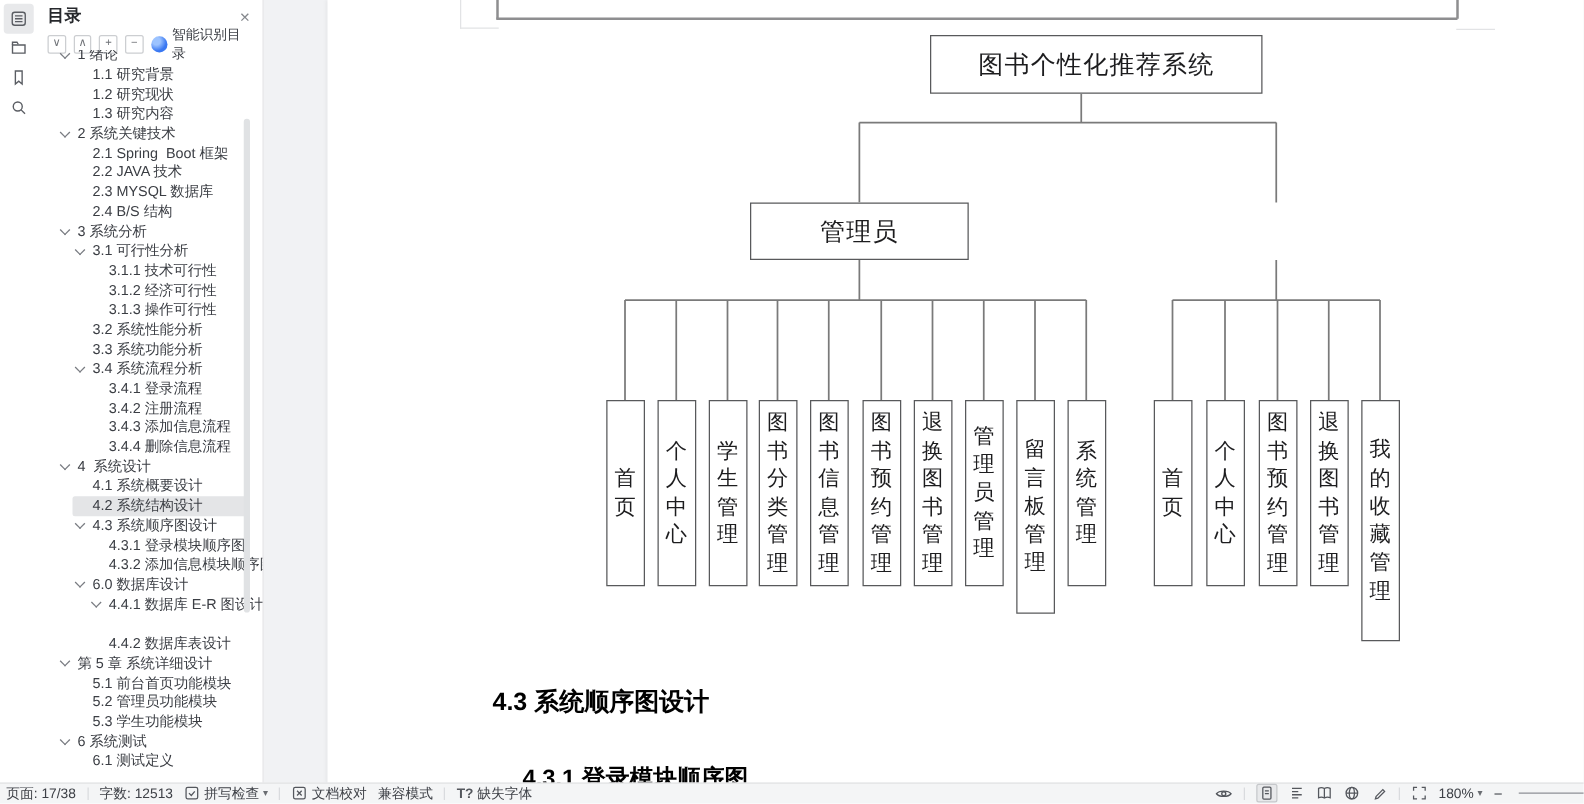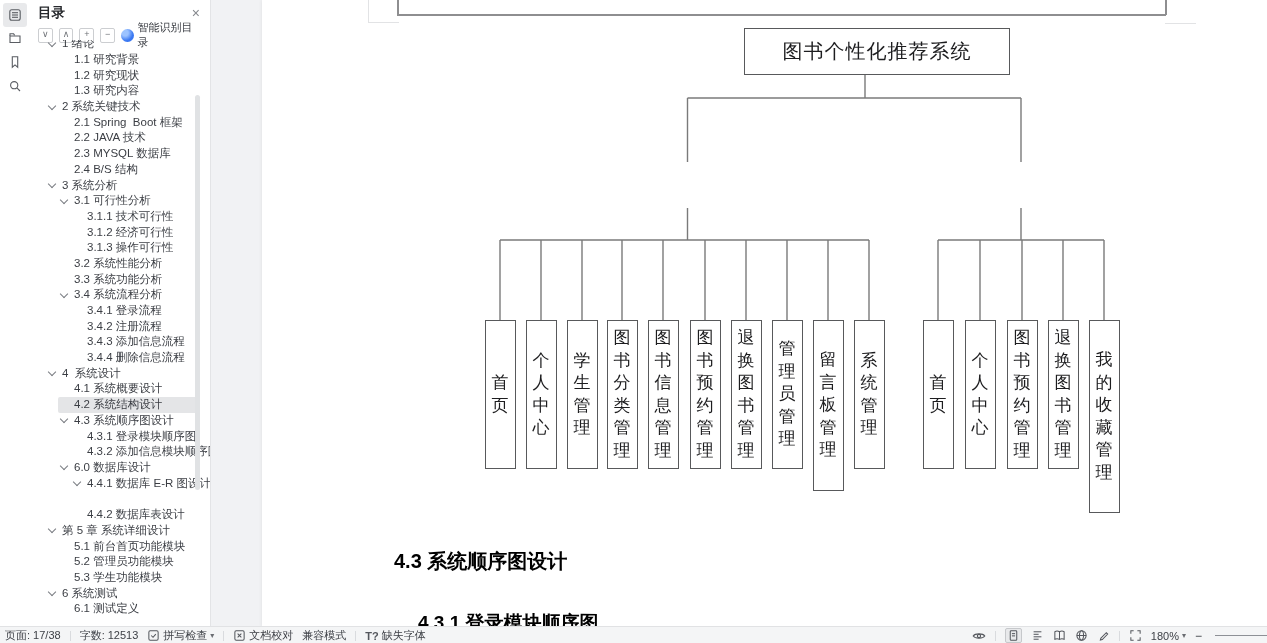--- a/index.html
+++ b/index.html
@@ -45,21 +45,21 @@
   #diagram-lines line{stroke:#7a7a7a;stroke-width:1.4;}
   .dbox{position:absolute;box-sizing:border-box;border:1.5px solid #58595b;background:#fff;display:flex;align-items:center;justify-content:center;color:#1d1d1f;font-family:"Liberation Serif","DejaVu Serif",serif;}
   .dbox.root{font-size:20px;letter-spacing:1px;}
   .dbox.l2{font-size:20px;letter-spacing:1px;}
   .dbox.child{font-size:17px;line-height:22.5px;padding:2px 4px;text-align:center;word-break:break-all;}
   .fig-caption{position:absolute;font-family:"Liberation Serif","DejaVu Serif",serif;font-size:17px;color:#1f1f1f;transform:translateX(-50%);white-space:nowrap;}
   .sec-head{position:absolute;font-weight:bold;font-size:20px;color:#000;white-space:nowrap;}
   .subsec-head{position:absolute;font-weight:bold;font-size:19px;color:#000;white-space:nowrap;}
 
   
-  .statusbar{position:absolute;left:0;right:0;bottom:0;height:16px;background:#f4f5f6;border-top:1px solid #e1e2e4;display:flex;align-items:flex-end;font-size:11px;color:#3e4147;z-index:10;}
+  .statusbar{position:absolute;left:0;right:0;bottom:0;height:16px;background:#f4f5f6;border-top:1px solid #e1e2e4;display:flex;align-items:flex-start;font-size:11px;color:#3e4147;z-index:10;}
   .sb-left{display:flex;align-items:center;gap:9px;padding-left:5px;}
   .sb-right{margin-left:auto;display:flex;align-items:center;gap:9px;padding-right:0;}
   .sb-div{width:1px;height:10px;background:#d9dbde;}
   .sb-item{display:flex;align-items:center;gap:3px;white-space:nowrap;}
   .sb-item svg,.sb-icon svg{stroke:#54575d;fill:none;stroke-width:1.1;display:block;}
   .sb-caret{font-size:8px;color:#6a6d72;}
   .sb-icon{display:flex;align-items:center;justify-content:center;}
   .sb-icon.sel{background:#e8e9eb;border:1px solid #c6c8cb;border-radius:2px;padding:0 1px;}
   .tq{font-size:11px;font-weight:bold;color:#54575d;}
   .zoom-track{width:52px;height:1.5px;background:#8d9096;margin-left:4px;}
@@ -290,20 +290,21 @@
           <line x1="659" y1="240" x2="659" y2="320"></line>
           <line x1="811" y1="98" x2="811" y2="162"></line>
           <line x1="811" y1="208" x2="811" y2="240"></line>
           <line x1="728" y1="240" x2="894" y2="240"></line>
           <line x1="728" y1="240" x2="728" y2="320"></line>
           <line x1="770" y1="240" x2="770" y2="320"></line>
           <line x1="812" y1="240" x2="812" y2="320"></line>
           <line x1="853" y1="240" x2="853" y2="320"></line>
           <line x1="894" y1="240" x2="894" y2="320"></line>
         </svg>
+    <div class="dbox l2" style="left: 390px; top: 162px; width: 175px; height: 46px;">管理员</div>
         <div class="dbox child" style="left: 274.5px; top: 320px; width: 31px; height: 149px;">首页</div>
         <div class="dbox child" style="left: 315.5px; top: 320px; width: 31px; height: 149px;">个人中心</div>
         <div class="dbox child" style="left: 356.5px; top: 320px; width: 31px; height: 149px;">学生管理</div>
         <div class="dbox child" style="left: 396.5px; top: 320px; width: 31px; height: 149px;">图书分类管理</div>
         <div class="dbox child" style="left: 437.5px; top: 320px; width: 31px; height: 149px;">图书信息管理</div>
         <div class="dbox child" style="left: 479.5px; top: 320px; width: 31px; height: 149px;">图书预约管理</div>
         <div class="dbox child" style="left: 520.5px; top: 320px; width: 31px; height: 149px;">退换图书管理</div>
         <div class="dbox child" style="left: 561.5px; top: 320px; width: 31px; height: 149px;">管理员管理</div>
         <div class="dbox child" style="left: 602.5px; top: 320px; width: 31px; height: 171px;">留言板管理</div>
         <div class="dbox child" style="left: 643.5px; top: 320px; width: 31px; height: 149px;">系统管理</div>

